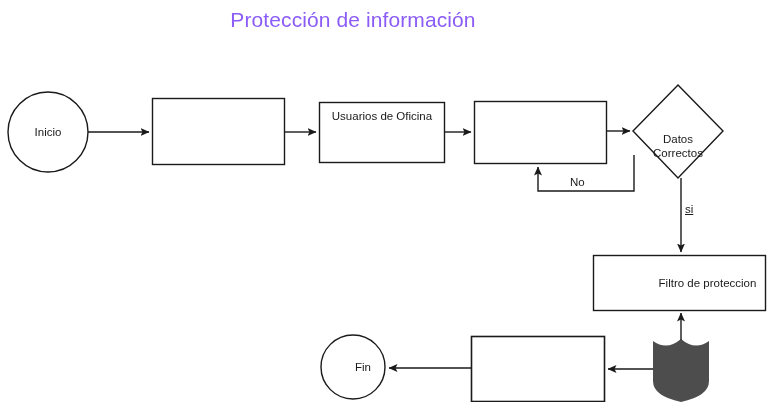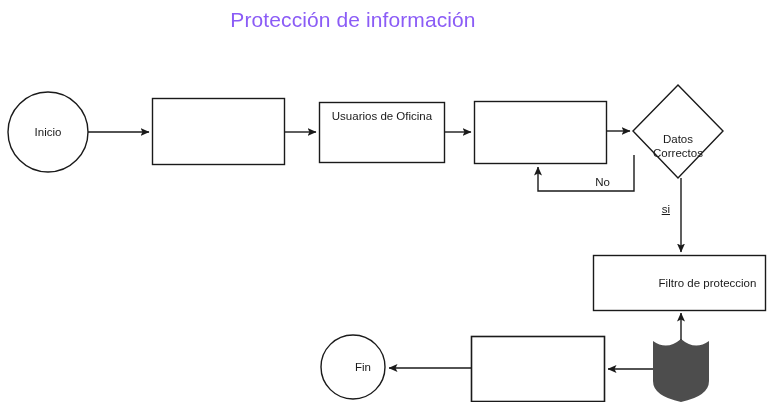--- a/index.html
+++ b/index.html
@@ -43,21 +43,21 @@
     position: absolute;
     text-align: center;
     font-size: 11.5px;
     line-height: 14px;
     color: #1a1a1a;
     pointer-events: none;
     white-space: pre-line;
   }
   .edge-label {
     position: absolute;
-    text-align: right;
+    text-align: left;
     font-size: 11.5px;
     line-height: 13px;
     color: #1a1a1a;
   }
 </style>
 </head>
 <body>
 
 <div id="diagram-root">
 
@@ -116,15 +116,15 @@
   <div class="node-label" style="left:633px; top:117px; width:90px;margin-top:15px;">Datos
 Correctos</div>
 
   <div class="node-label" style="left:622px; top:276px; width:171px;">Filtro de proteccion</div>
 
 
   <div class="node-label" style="left:321px; top:360px; width:84px;">Fin</div>
 
   <div class="edge-label" style="left:570px; top:176px; width:40px;">No</div>
 
-  <div class="edge-label" style="left:630px; top:203px; width:40px;text-decoration:underline;">si</div>
+  <div class="edge-label" style="left:685px; top:203px; width:40px;text-decoration:underline;">si</div>
 
 </div>
 
 </body></html>

